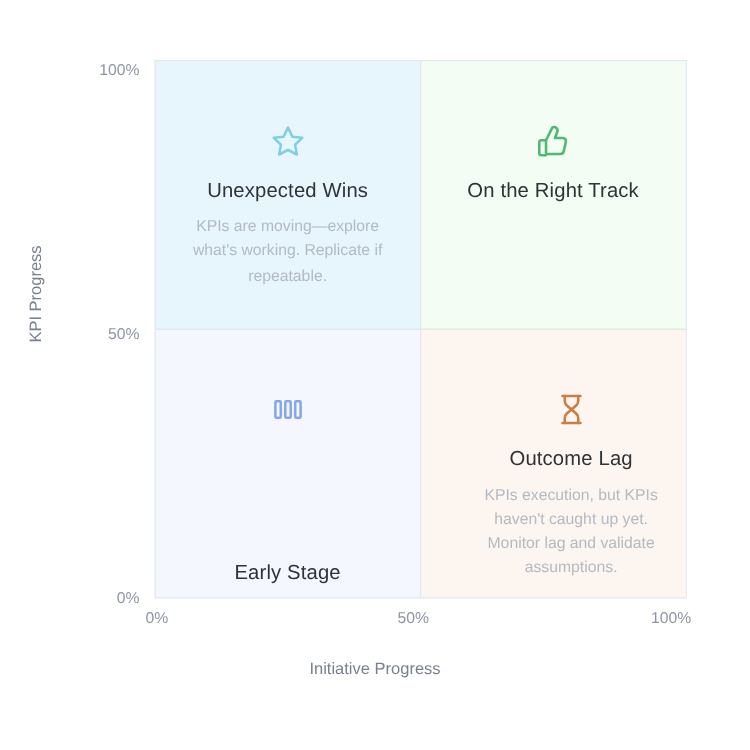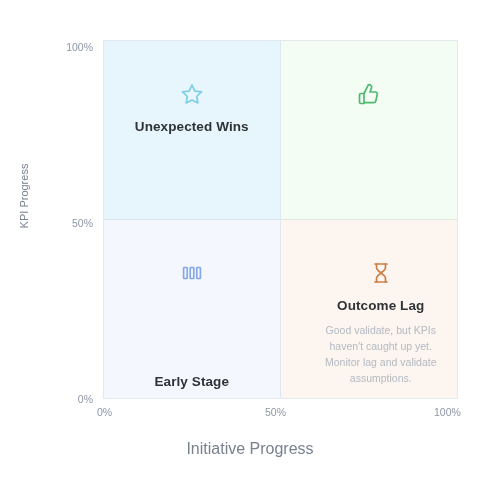--- a/index.html
+++ b/index.html
@@ -54,21 +54,21 @@
     height: 30px;
     margin-bottom: 10px;
     display: flex;
     align-items: center;
     justify-content: center;
     line-height: 0;
   }
 
   .q-title {
     font-size: 13.5px;
-    font-weight: bold;
+    font-weight: normal;
     color: #2f3337;
     letter-spacing: 0.1px;
     margin-bottom: 9px;
     white-space: nowrap;
   }
 
   .q-desc {
     font-size: 10.5px;
     line-height: 1.55;
     color: #b3bac3;
@@ -120,21 +120,21 @@
     transform: rotate(-90deg);
     transform-origin: center center;
     white-space: nowrap;
   }
   .x-axis-title {
     position: absolute;
     left: 0;
     top: 440px;
     width: 500px;
     text-align: center;
-    font-size: 16px;
+    font-size: 11px;
     color: #79818f;
   }
 </style>
 </head>
 <body>
 
 <div id="canvas">
 
   <div id="ytick-wrap">
     <div class="ytick ytick-100">100%</div>
@@ -146,29 +146,31 @@
 
   <div class="plot-area">
 
     <div class="quadrant q-tl">
       <div class="q-icon">
         <svg width="24" height="24" viewBox="0 0 24 24" fill="none" stroke="#7ecfe3" stroke-width="1.7" stroke-linejoin="round" stroke-linecap="round">
           <polygon points="12,3 14.9,9.1 21.5,9.9 16.7,14.5 17.9,21 12,17.9 6.1,21 7.3,14.5 2.5,9.9 9.1,9.1"></polygon>
         </svg>
       </div>
       <div class="q-title">Unexpected Wins</div>
+      <div class="q-desc">KPIs are moving—explore what's working. Replicate if repeatable.</div>
     </div>
 
     <div class="quadrant q-tr">
       <div class="q-icon">
         <svg width="24" height="24" viewBox="0 0 24 24" fill="none" stroke="#4fb971" stroke-width="1.7" stroke-linejoin="round" stroke-linecap="round">
           <path d="M7 21.5h-3a1.5 1.5 0 0 1-1.5-1.5v-7a1.5 1.5 0 0 1 1.5-1.5h3"></path>
           <path d="M7 11.5l4.2-8.4a2.3 2.3 0 0 1 3.3 2.9L13 10h5.3a2 2 0 0 1 1.95 2.45l-1.4 6.3a2.4 2.4 0 0 1-2.35 1.9H7z"></path>
         </svg>
       </div>
+      <div class="q-title">On the Right Track</div>
     </div>
 
     <div class="quadrant q-bl">
       <div class="q-icon">
         <svg width="24" height="24" viewBox="0 0 24 24" fill="none" stroke="#87a8e8" stroke-width="1.7" stroke-linejoin="round" stroke-linecap="round">
           <rect x="3.6" y="6.5" width="3.6" height="11" rx="0.6"></rect>
           <rect x="10.2" y="6.5" width="3.6" height="11" rx="0.6"></rect>
           <rect x="16.8" y="6.5" width="3.6" height="11" rx="0.6"></rect>
         </svg>
       </div>
@@ -178,21 +180,21 @@
     <div class="quadrant q-br">
       <div class="q-icon">
         <svg width="24" height="24" viewBox="0 0 24 24" fill="none" stroke="#cc7d44" stroke-width="1.7" stroke-linejoin="round" stroke-linecap="round">
           <line x1="6" y1="3" x2="18" y2="3"></line>
           <line x1="6" y1="21" x2="18" y2="21"></line>
           <path d="M7.5 3v3.2c0 1.2 0.5 2.3 1.4 3.1L12 12l-3.1 2.7c-0.9 0.8-1.4 1.9-1.4 3.1V21"></path>
           <path d="M16.5 3v3.2c0 1.2-0.5 2.3-1.4 3.1L12 12l3.1 2.7c0.9 0.8 1.4 1.9 1.4 3.1V21"></path>
         </svg>
       </div>
       <div class="q-title">Outcome Lag</div>
-      <div class="q-desc">Good validate, but KPIs haven't caught up yet. Monitor lag and validate assumptions.</div>
+      <div class="q-desc">KPIs execution, but KPIs haven't caught up yet. Monitor lag and validate assumptions.</div>
     </div>
 
   </div>
 
   <div class="xtick xtick-0">0%</div>
   <div class="xtick xtick-50">50%</div>
   <div class="xtick xtick-100">100%</div>
 
   <div class="x-axis-title">Initiative Progress</div>
 

